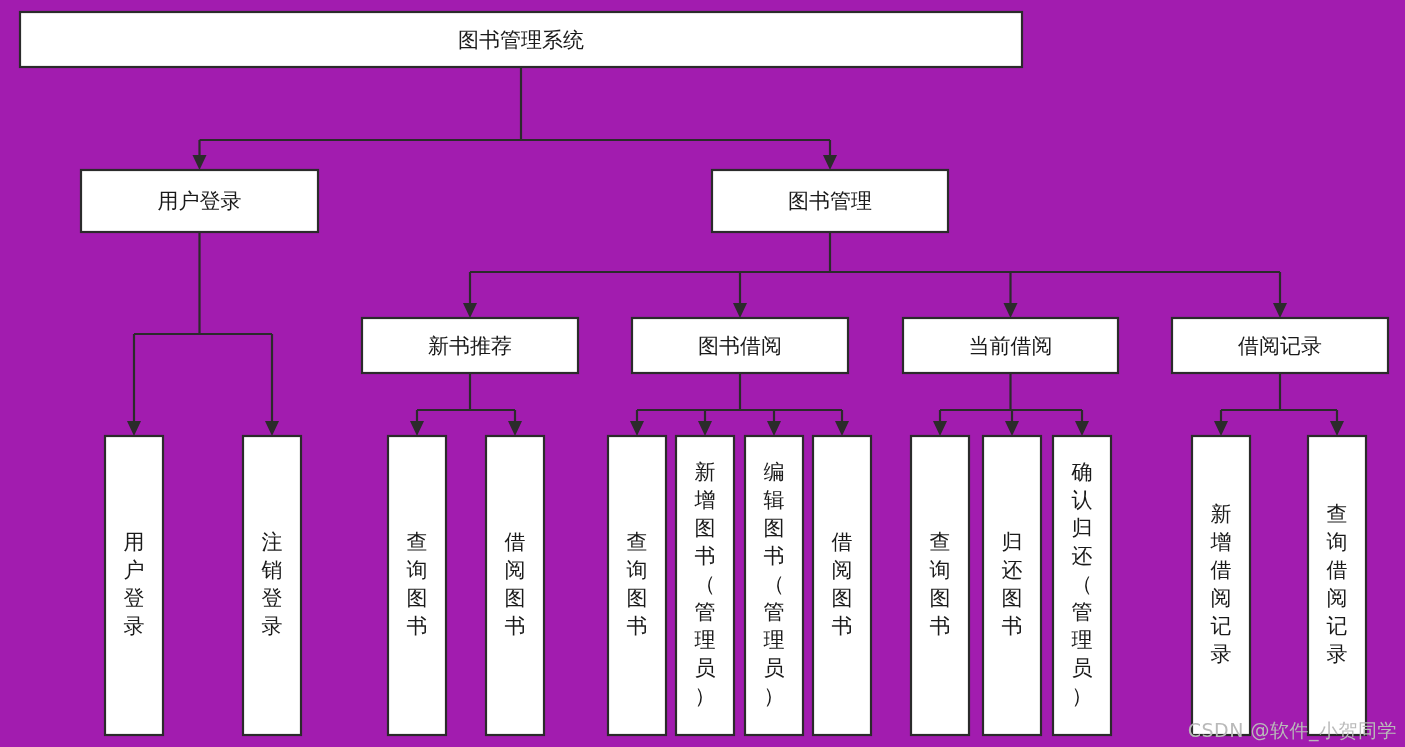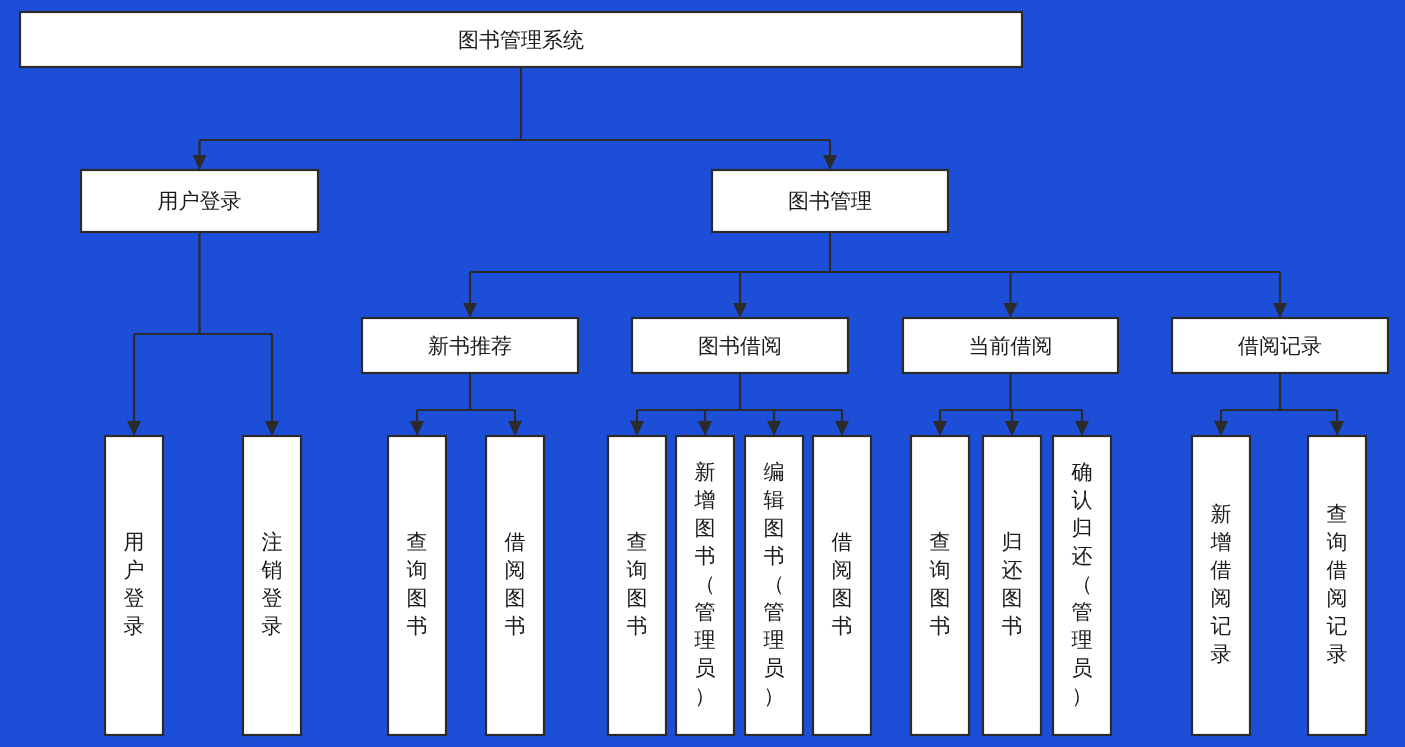--- a/index.html
+++ b/index.html
@@ -10,21 +10,21 @@
   body {
     width: 1405px;
     height: 747px;
     font-family: "DejaVu Sans", "Liberation Sans", sans-serif;
     overflow: hidden;
   }
   #diagram-root {
     position: relative;
     width: 1405px;
     height: 747px;
-    background: #1d4ed8;
+    background: #a21caf;
   }
   svg#diagram-svg {
     position: absolute;
     top: 0;
     left: 0;
     width: 1405px;
     height: 747px;
   }
   .node-box {
     fill: #ffffff;
@@ -201,14 +201,15 @@
           <rect x="1192" y="436" width="58" height="299" class="node-box"></rect>
           <text x="1221" class="node-label-vertical"><tspan x="1221" y="520.5">新</tspan><tspan x="1221" y="548.5">增</tspan><tspan x="1221" y="576.5">借</tspan><tspan x="1221" y="604.5">阅</tspan><tspan x="1221" y="632.5">记</tspan><tspan x="1221" y="660.5">录</tspan></text>
         </g>
         <g>
           <rect x="1308" y="436" width="58" height="299" class="node-box"></rect>
           <text x="1337" class="node-label-vertical"><tspan x="1337" y="520.5">查</tspan><tspan x="1337" y="548.5">询</tspan><tspan x="1337" y="576.5">借</tspan><tspan x="1337" y="604.5">阅</tspan><tspan x="1337" y="632.5">记</tspan><tspan x="1337" y="660.5">录</tspan></text>
         </g>
       </g>
   </svg>
 
+  <div class="watermark-text">CSDN @软件_小贺同学</div>
 
 </div>
 
 </body></html>

